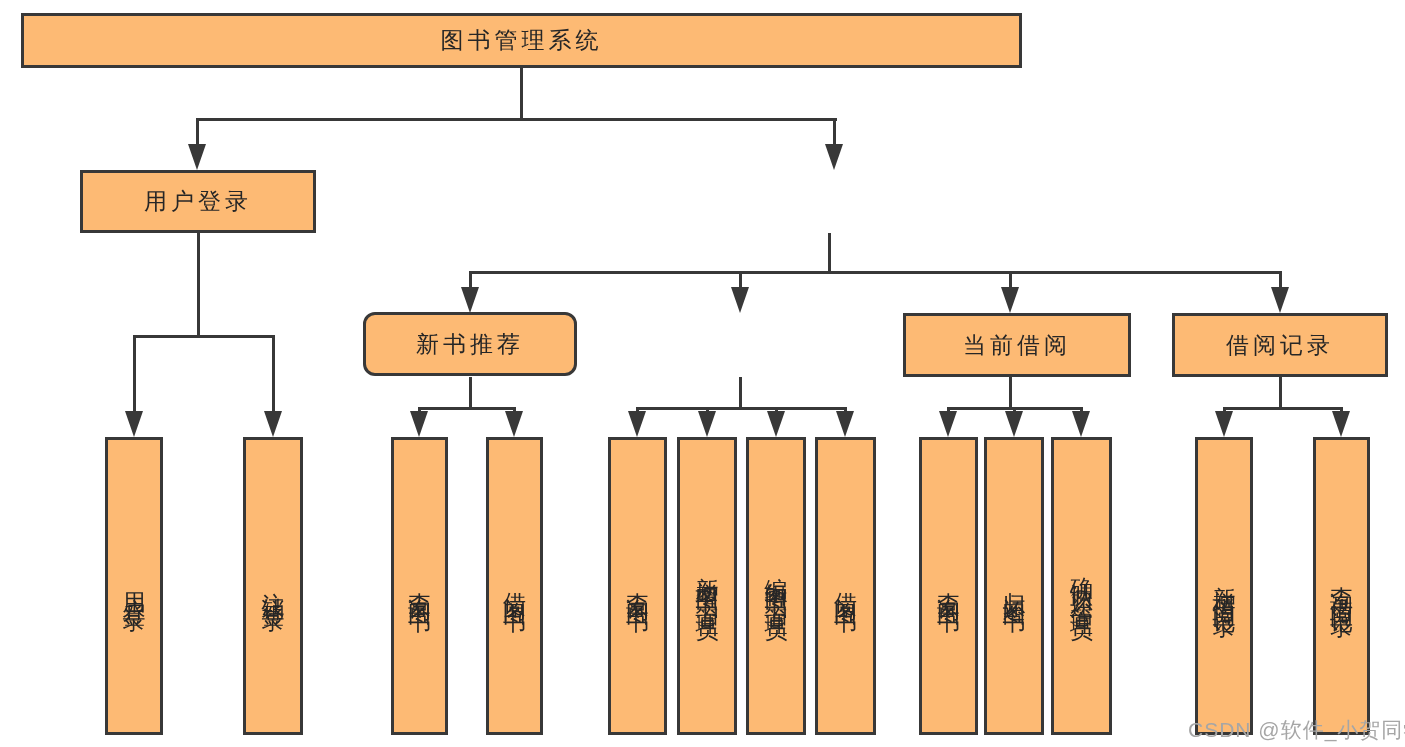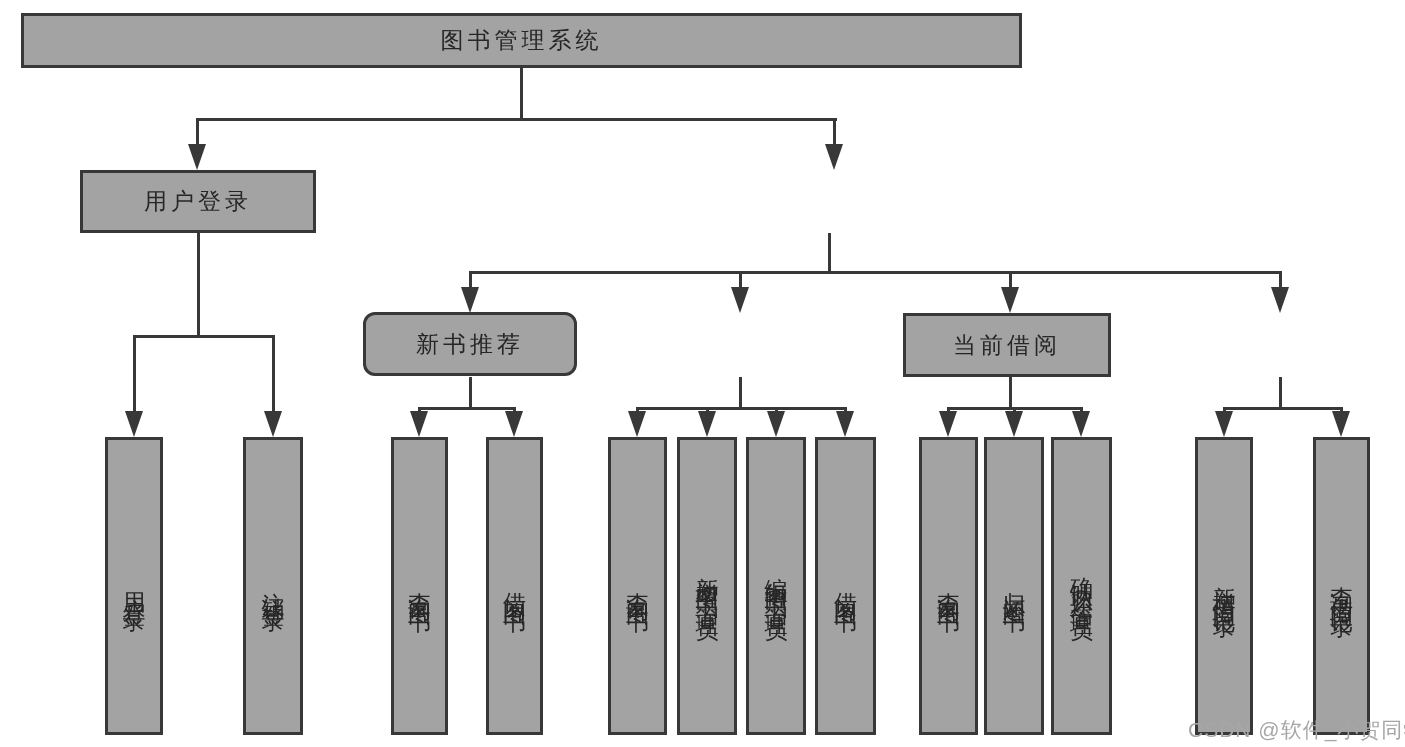--- a/index.html
+++ b/index.html
@@ -11,21 +11,21 @@
     position: relative;
     width: 1405px;
     height: 747px;
     background: #ffffff;
     font-family: "Liberation Sans", sans-serif;
     overflow: hidden;
   }
   .node {
     position: absolute;
     box-sizing: border-box;
-    background: #a3a3a3;
+    background: #fdba74;
     border: 3px solid #383838;
     display: flex;
     align-items: center;
     justify-content: center;
     color: #262626;
     font-size: 23px;
     letter-spacing: 4px;
     white-space: nowrap;
     z-index: 2;
   }
@@ -66,21 +66,22 @@
 </head>
 <body>
 
 <div class="canvas">
 
   <div class="node" style="left:21px; top:13px; width:1001px; height:55px;">图书管理系统</div>
 
   <div class="node" style="left:80px; top:170px; width:236px; height:63px;">用户登录</div>
 
   <div class="node" style="left:363px; top:312px; width:214px; height:64px;border-radius:12px;">新书推荐</div>
-  <div class="node" style="left:903px; top:313px; width:208px; height:64px;">当前借阅</div>
+  <div class="node" style="left:903px; top:313px; width:228px; height:64px;">当前借阅</div>
+  <div class="node" style="left:1172px; top:313px; width:216px; height:64px;">借阅记录</div>
 
   <div class="node leaf" style="left:105px; top:437px; width:58px; height:298px;">用户登录</div>
   <div class="node leaf" style="left:243px; top:437px; width:60px; height:298px;">注销登录</div>
 
   <div class="node leaf" style="left:391px; top:437px; width:57px; height:298px;">查询图书</div>
   <div class="node leaf" style="left:486px; top:437px; width:57px; height:298px;">借阅图书</div>
 
   <div class="node leaf" style="left:608px; top:437px; width:59px; height:298px;">查询图书</div>
   <div class="node leaf" style="left:677px; top:437px; width:60px; height:298px;">新增图书（管理员）</div>
   <div class="node leaf" style="left:746px; top:437px; width:60px; height:298px;">编辑图书（管理员）</div>

